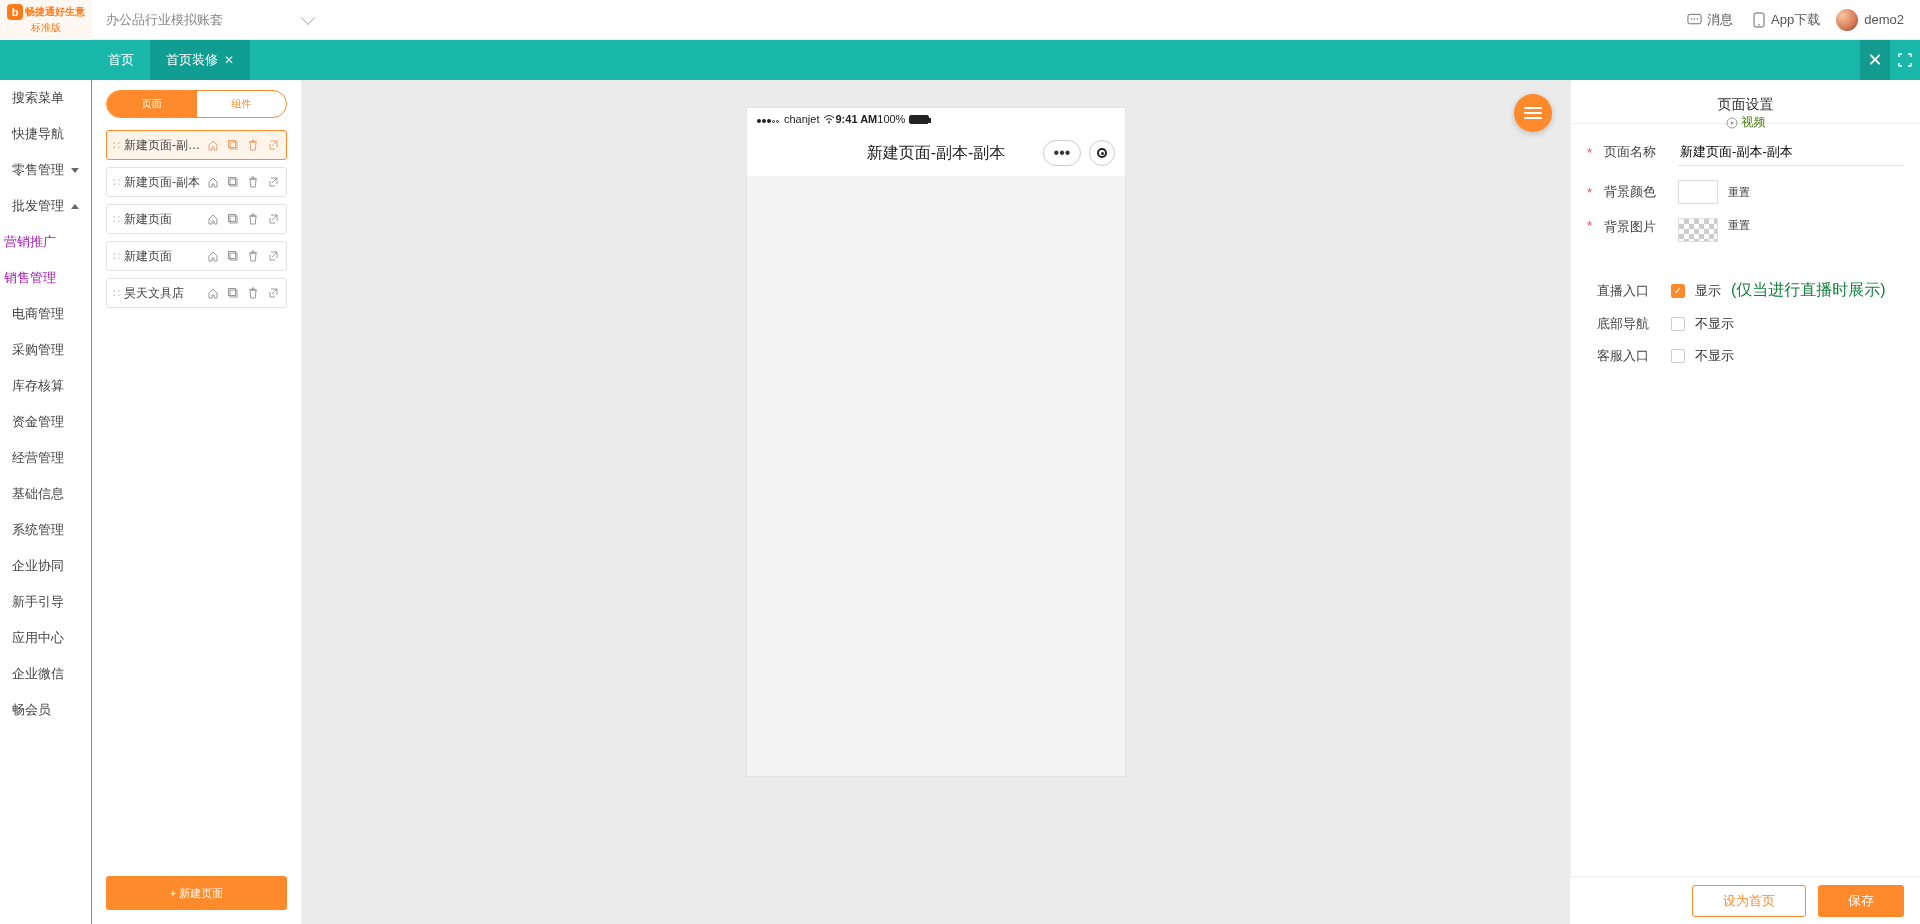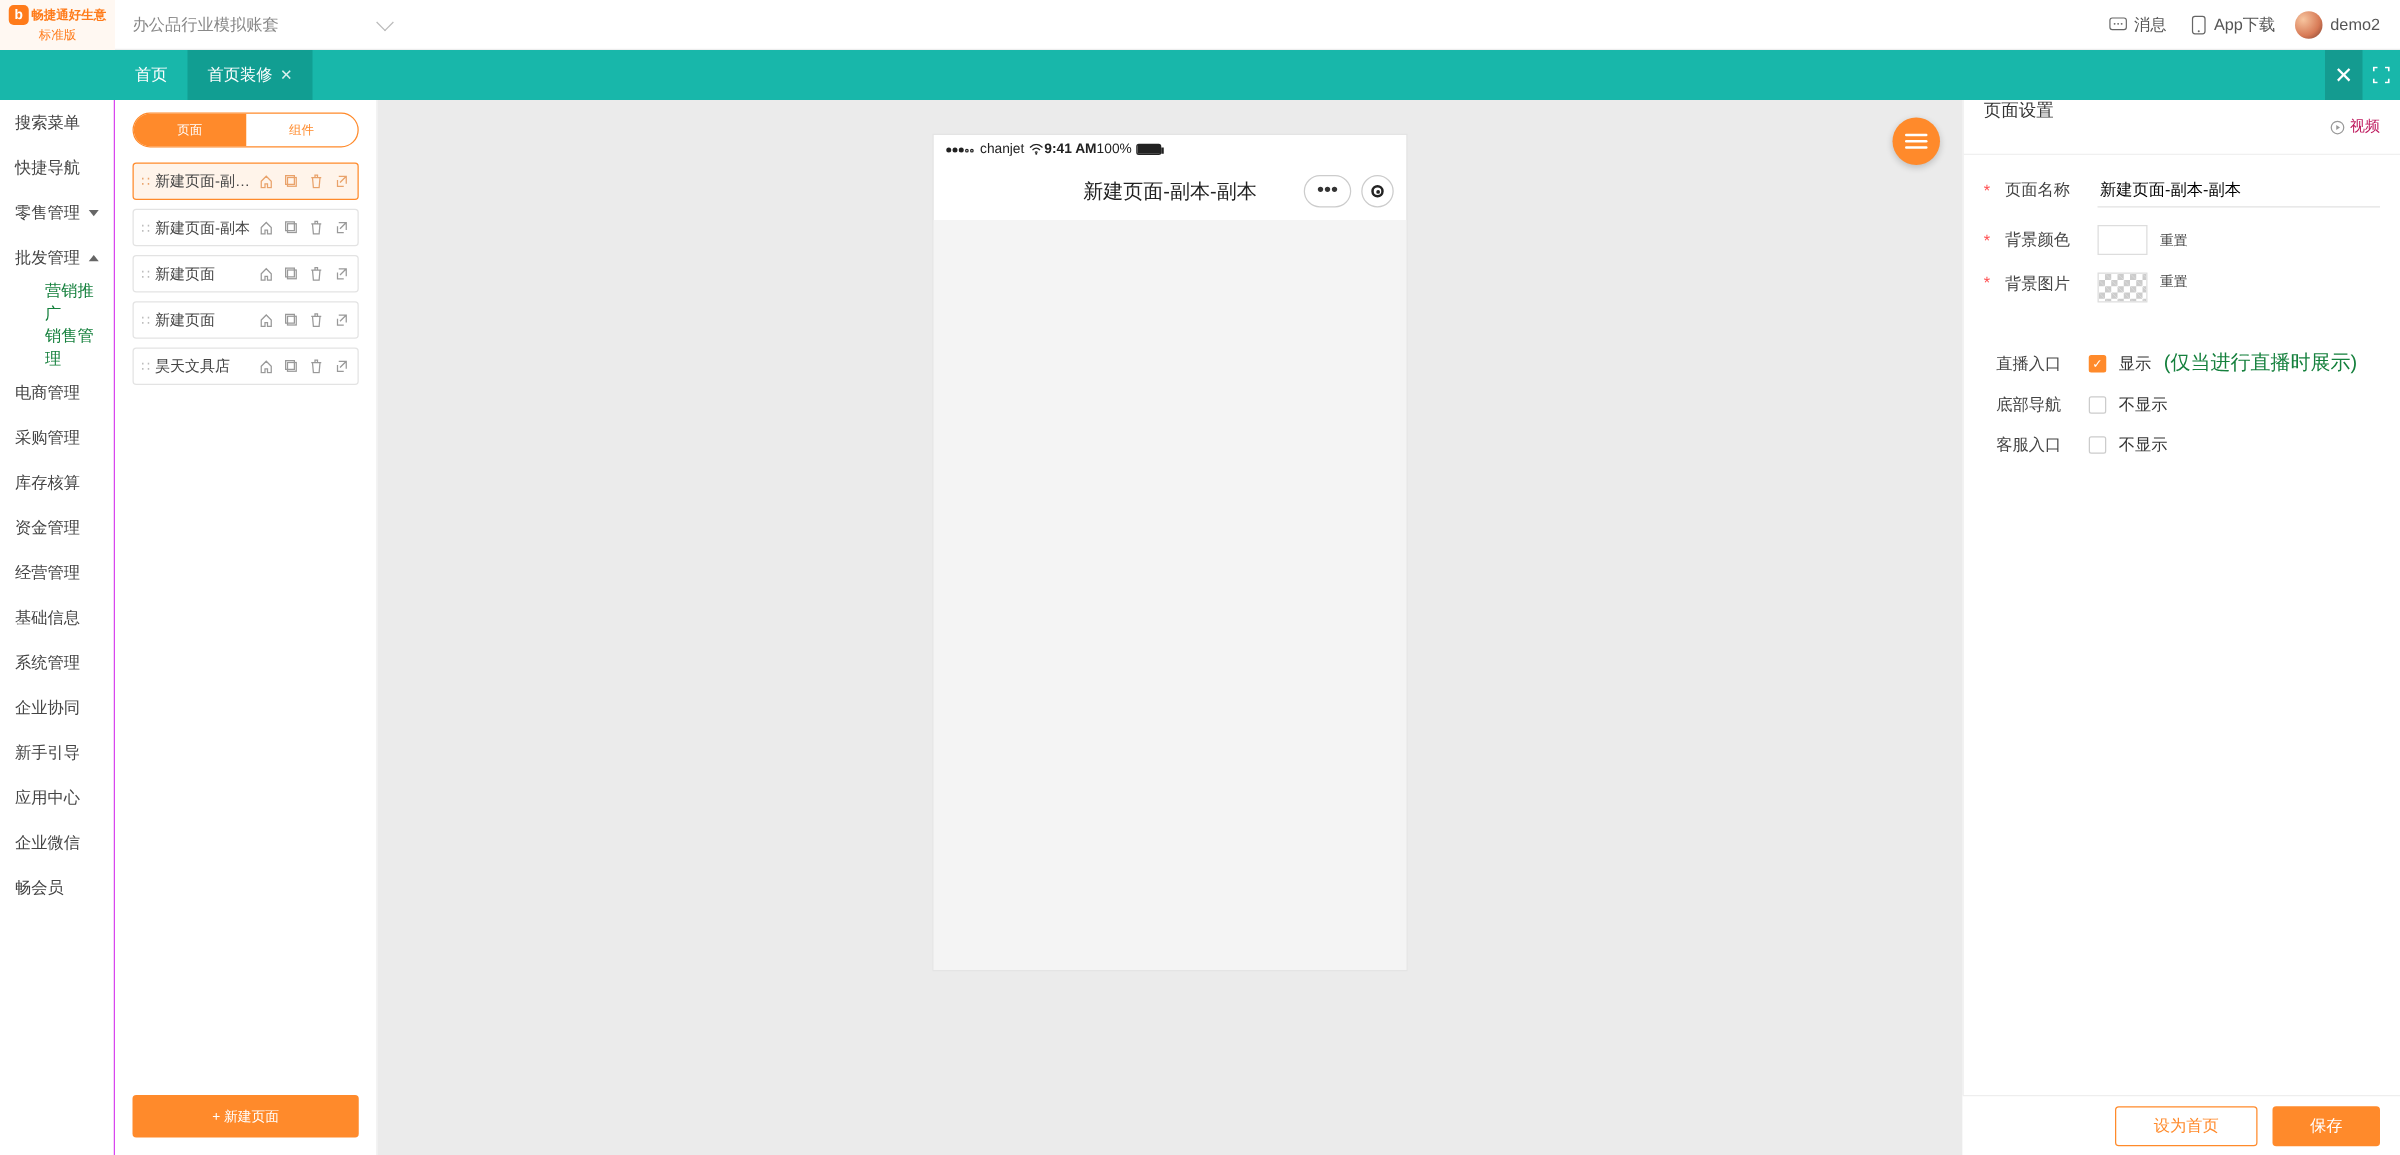--- a/index.html
+++ b/index.html
@@ -23,21 +23,21 @@
     .tab.active { background:#119e92; }
     .tab .x { font-size:12px; opacity:.85; }
     .tabstrip-right { position:absolute; right:0; top:0; height:100%; display:flex; align-items:center; }
     .ts-btn { width:30px; height:40px; display:flex; align-items:center; justify-content:center; color:#fff; cursor:pointer; }
     .ts-btn.dark { background:rgba(0,0,0,.15); }
     .ts-close { font-size:18px; }
     
     .shell { display:flex; height:calc(100vh - 80px); }
     .sidebar { width:92px; background:#fff; border-right:1px solid #d946ef; overflow-y:auto; }
     .side-item { height:36px; display:flex; align-items:center; padding:0 12px; color:#444; font-size:13px; cursor:pointer; justify-content:space-between; }
-    .side-item.sub { padding-left:36px; color:#15803d; }
+    .side-item.sub { padding-left:4px; color:#a21caf; }
     .side-item.expanded { font-weight:500; }
     .tri { width:0; height:0; border-left:4px solid transparent; border-right:4px solid transparent; }
     .tri.down { border-top:5px solid #666; }
     .tri.up { border-bottom:5px solid #666; }
     
     .workspace { flex:1; display:flex; background:#fff; position:relative; }
     
     .pagecol { width:210px; background:#fff; padding:10px 14px; display:flex; flex-direction:column; gap:8px; border-right:1px solid #f0f0f0; position:relative; }
     .seg { display:flex; border:1px solid #ff8a2b; border-radius:14px; overflow:hidden; height:28px; }
     .seg > div { flex:1; display:flex; align-items:center; justify-content:center; font-size:10px; cursor:pointer; }
@@ -68,22 +68,22 @@
     .tb-actions { position:absolute; right:10px; display:flex; gap:8px; }
     .pill { border:1px solid #ccc; border-radius:14px; height:26px; width:38px; display:flex; align-items:center; justify-content:center; font-size:16px; color:#333; }
     .circle { border:1px solid #ccc; border-radius:50%; height:26px; width:26px; display:flex; align-items:center; justify-content:center; }
     .circle i { width:10px; height:10px; border:2px solid #222; border-radius:50%; display:block; position:relative; }
     .circle i::after { content:""; position:absolute; left:2px; top:2px; width:3px; height:3px; background:#222; border-radius:50%; }
     .phone-body { height:600px; background:#f4f4f4; }
     .fab { position:absolute; right:18px; top:14px; width:38px; height:38px; border-radius:50%; background:#ff8a2b; box-shadow:0 2px 6px rgba(0,0,0,.2); display:flex; flex-direction:column; align-items:center; justify-content:center; gap:3px; cursor:pointer; }
     .fab span { display:block; width:18px; height:2px; background:#fff; border-radius:1px; }
     
     .settings { width:350px; background:#fff; border-left:1px solid #eee; display:flex; flex-direction:column; }
-    .set-head { height:44px; display:flex; justify-content:space-between; padding:0 16px; border-bottom:1px solid #f0f0f0; font-size:14px; }
-    .vid { display:flex; align-items:center; gap:4px; color:#be185d; font-size:12px; cursor:pointer; }
+    .set-head { height:44px; display:flex; align-items:center; justify-content:space-between; padding:16px 16px; border-bottom:1px solid #f0f0f0; font-size:14px;flex-direction:column; }
+    .vid { display:flex; align-items:center; gap:4px; color:#4d7c0f; font-size:12px; cursor:pointer; }
     .set-body { padding:14px 16px; display:flex; flex-direction:column; gap:14px; }
     .row { display:flex; align-items:center; gap:10px; }
     .req { color:#ff4d4f; margin-right:2px; }
     .lbl { width:64px; font-size:13px; color:#444; }
     .inp { flex:1; height:28px; border:none; border-bottom:1px solid #e2e2e2; font-size:13px; padding:0 2px; outline:none; }
     .swatch { width:40px; height:24px; background:#fff; border:1px solid #ddd; cursor:pointer; }
     .trans { width:40px; height:24px; border:1px solid #ddd; background:
       linear-gradient(45deg,#ccc 25%,transparent 25%,transparent 75%,#ccc 75%),
       linear-gradient(45deg,#ccc 25%,transparent 25%,transparent 75%,#ccc 75%);
       background-size:10px 10px; background-position:0 0,5px 5px; background-color:#fff; cursor:pointer;}

